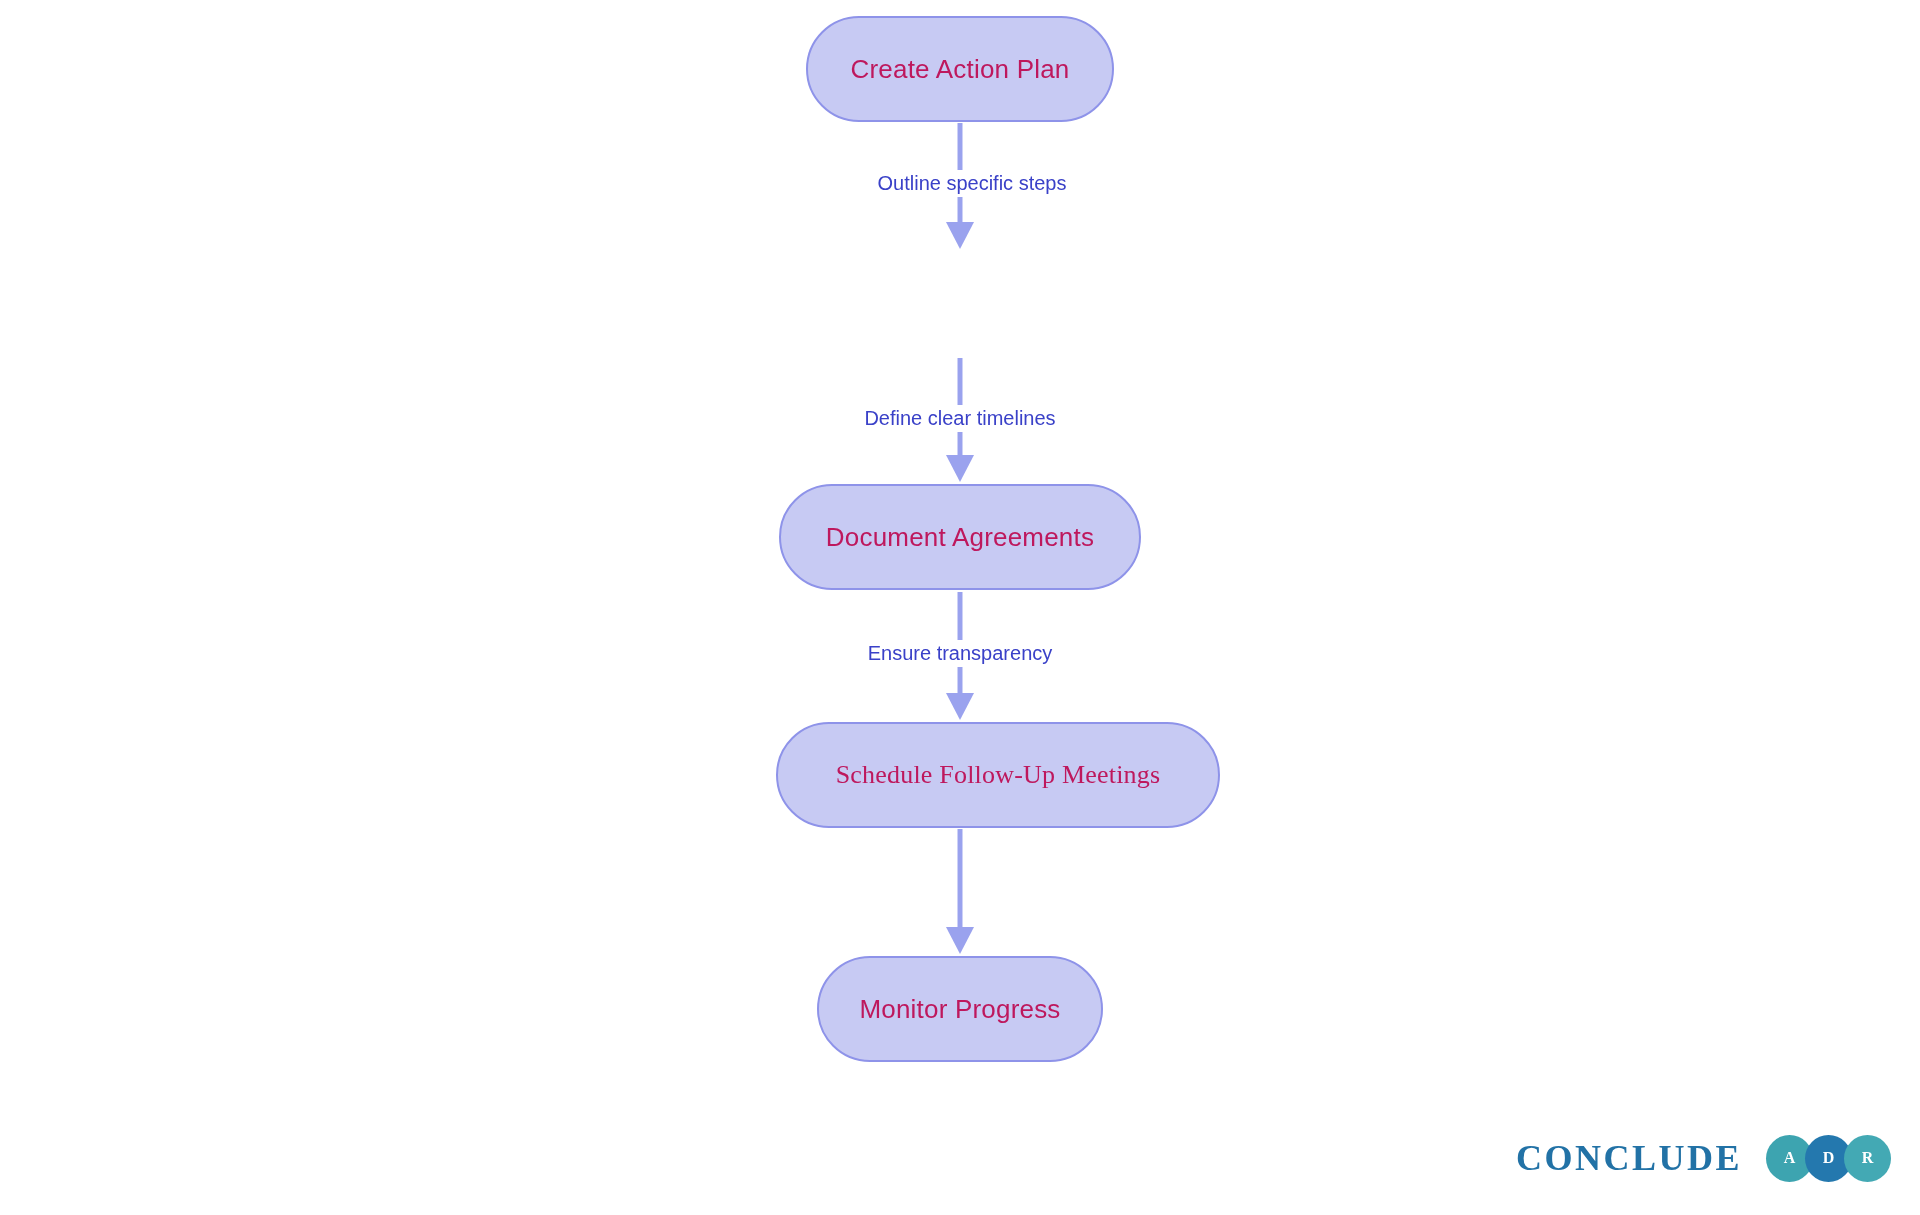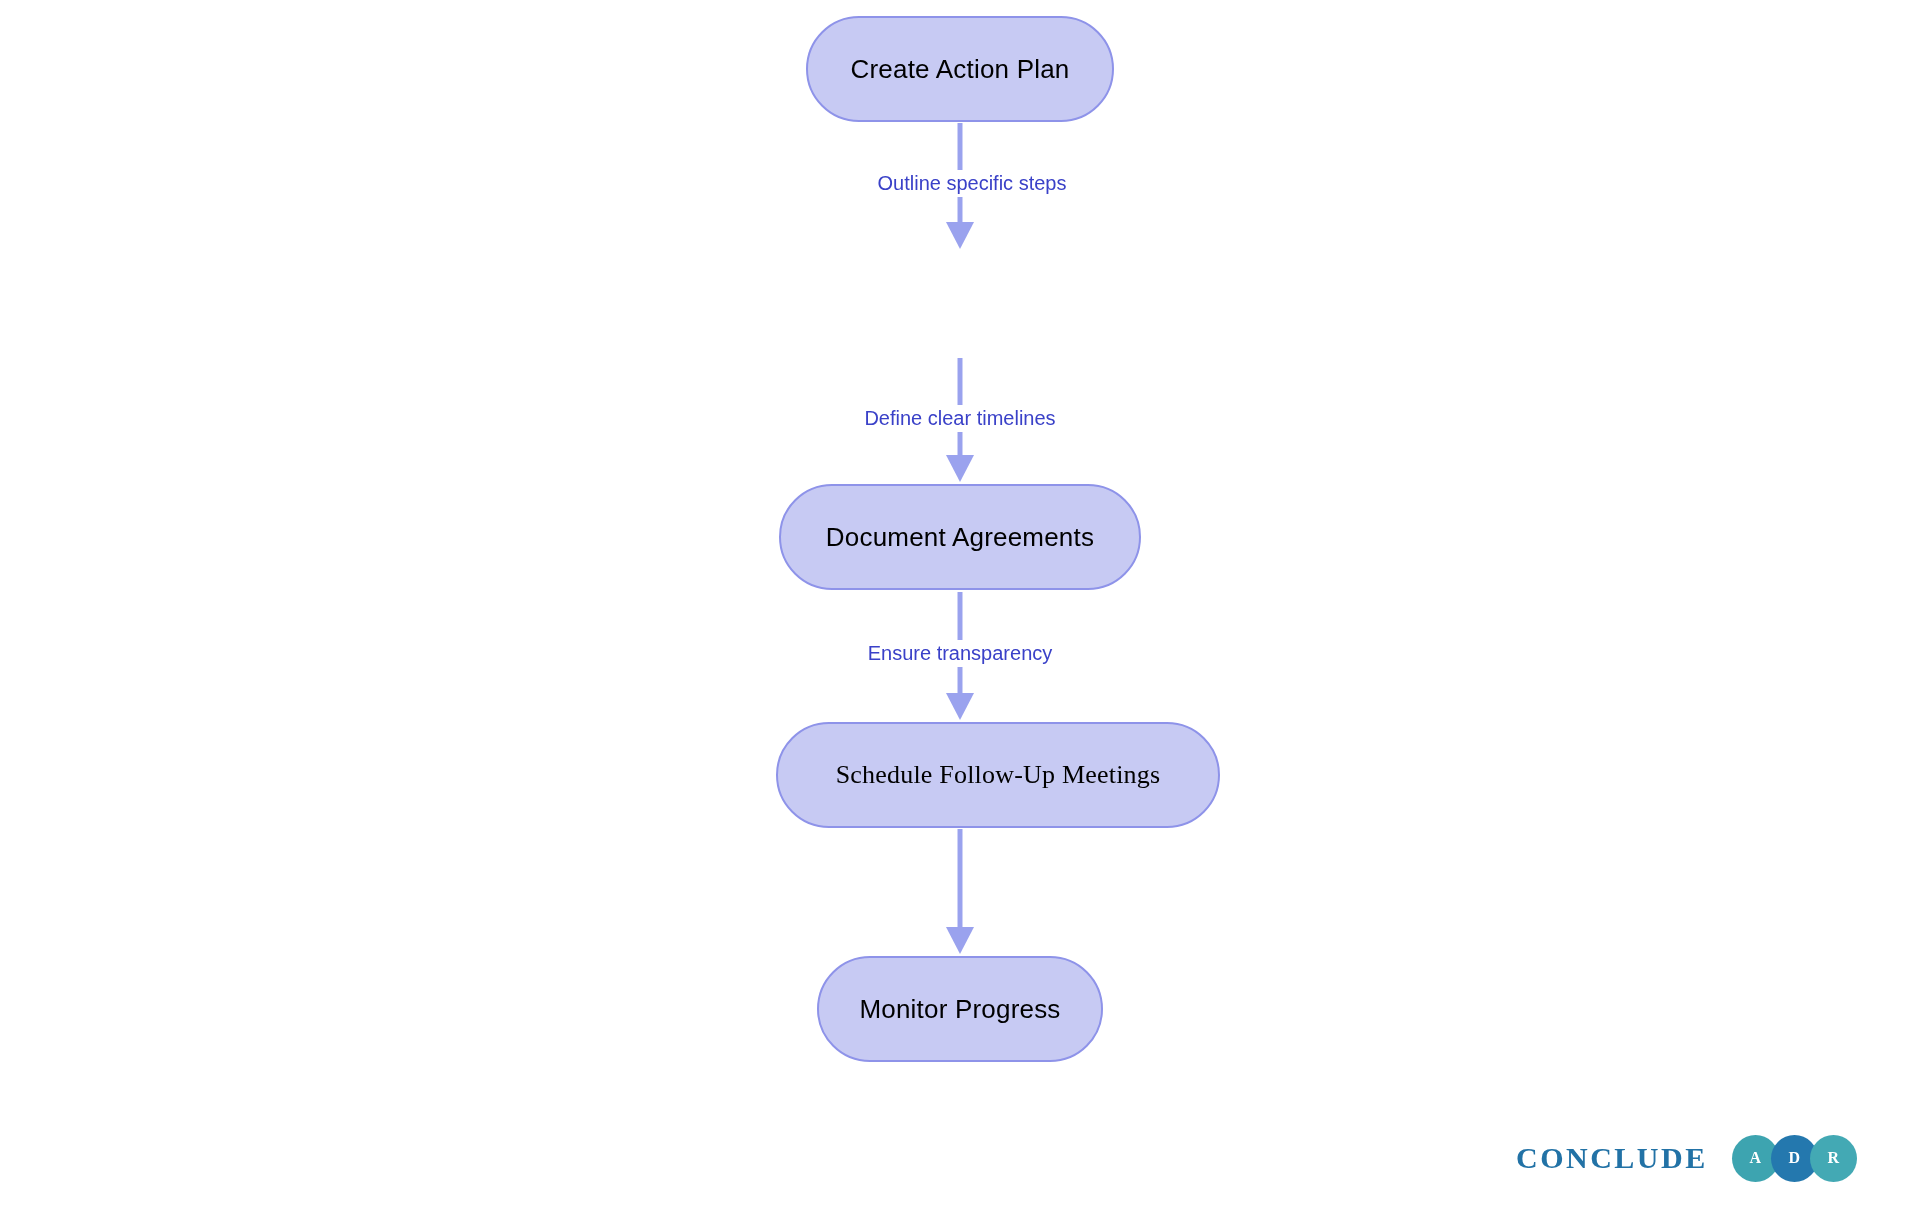--- a/index.html
+++ b/index.html
@@ -24,21 +24,21 @@
     position: absolute;
     height: 106px;
     background: #c7caf3;
     border: 2px solid #8e93e9;
     border-radius: 53px;
     display: flex;
     align-items: center;
     justify-content: center;
   }
   .node span {
-    color: #000000;
+    color: #be185d;
     font-size: 26px;
     letter-spacing: 0.2px;
     white-space: nowrap;
   }
   .edge-label {
     position: absolute;
     transform: translateX(-50%);
     left: 960px;
     background: #ffffff;
     padding: 2px 8px;
@@ -50,21 +50,21 @@
     position: absolute;
     left: 1516px;
     top: 1132px;
     height: 52px;
     display: flex;
     align-items: center;
   }
   .logo-wordmark {
     font-family: "Liberation Serif", "DejaVu Serif", serif;
     font-weight: bold;
-    font-size: 30px;
+    font-size: 36px;
     letter-spacing: 2.5px;
     color: #2272a6;
   }
   .logo-badges {
     display: flex;
     align-items: center;
     margin-left: 24px;
   }
   .badge {
     width: 47px; height: 47px;

